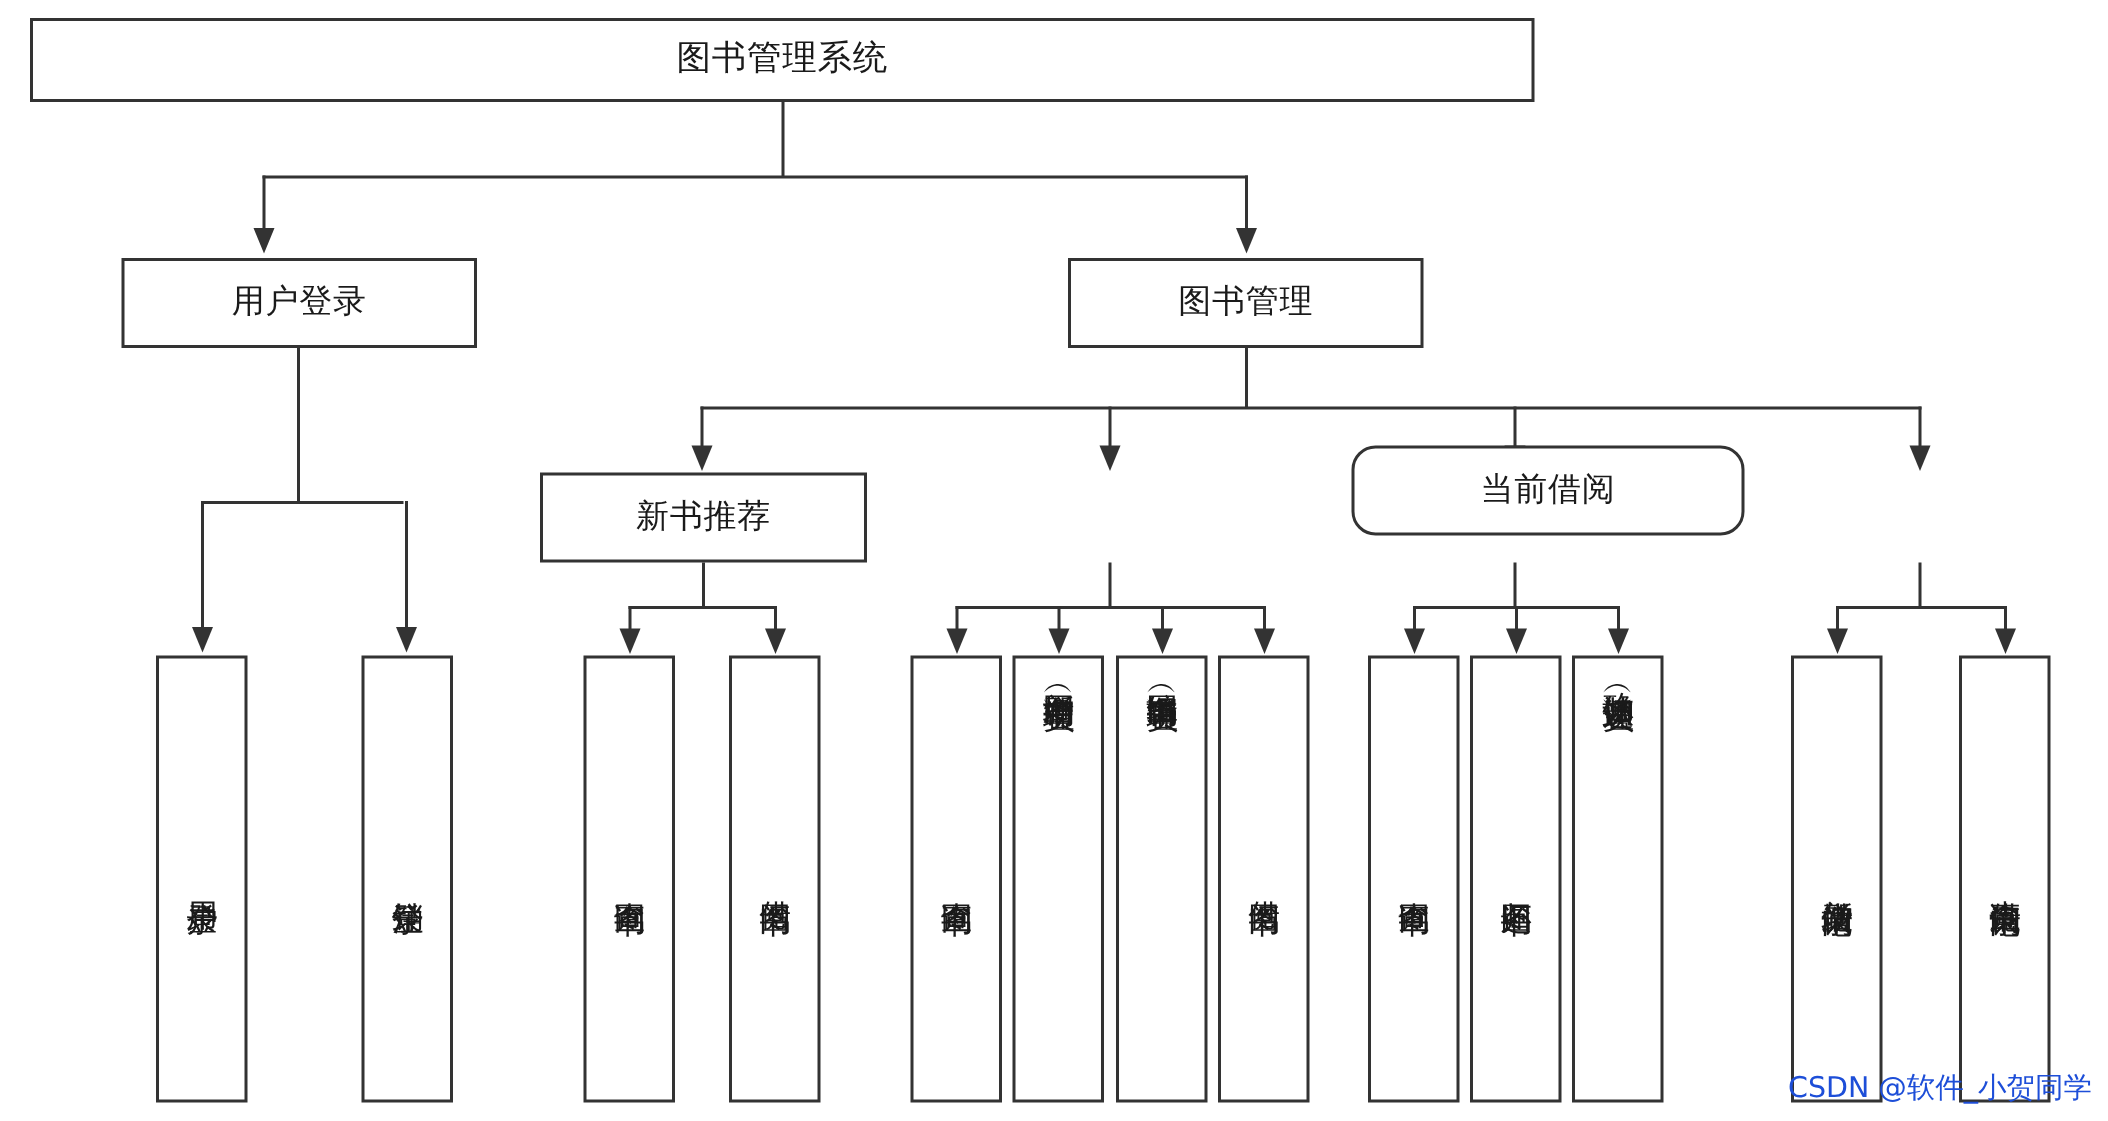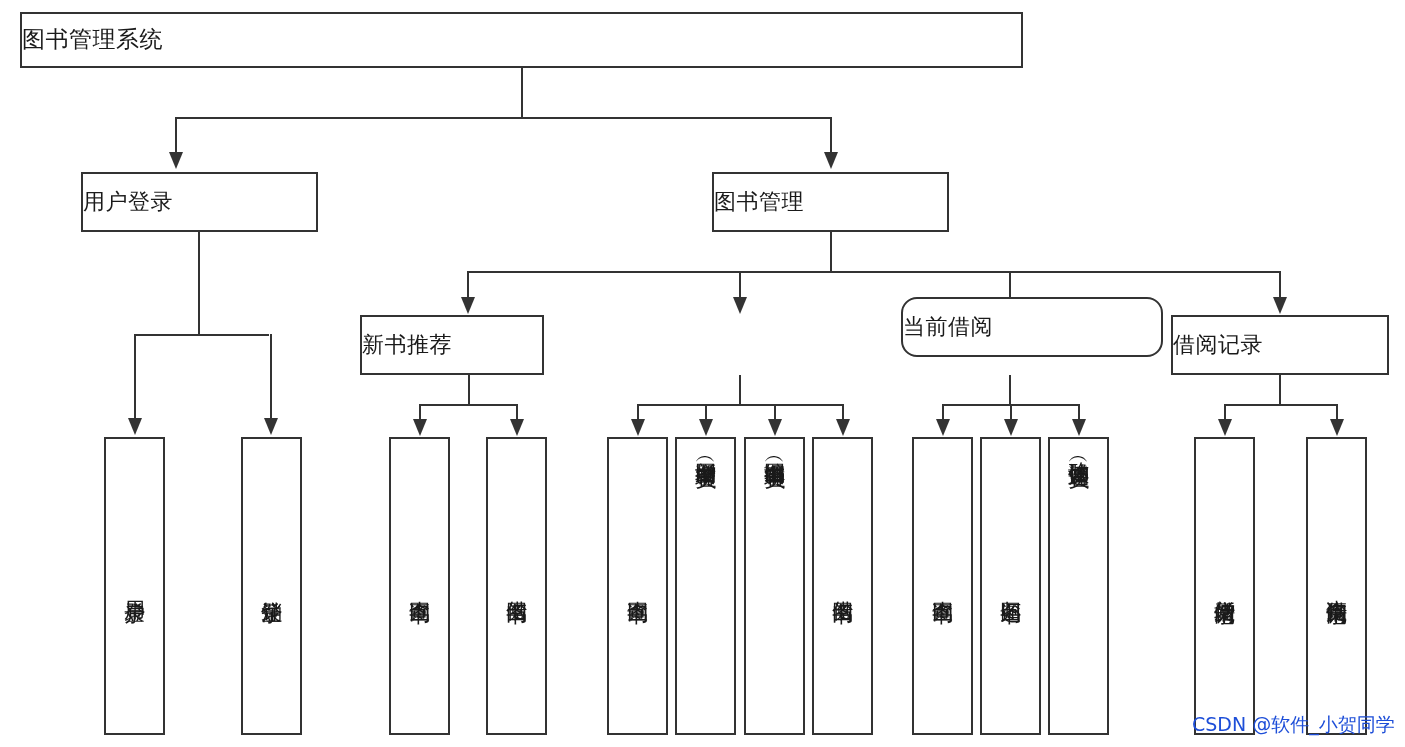--- a/index.html
+++ b/index.html
@@ -19,20 +19,21 @@
     overflow: hidden;
   }
   
   .node {
     position: absolute;
     box-sizing: border-box;
     background: #ffffff;
     border: 2px solid #333333;
     display: flex;
     align-items: center;
+    justify-content: center;
     color: #1a1a1a;
   }
   .node .label {
     display: block;
     text-align: center;
     line-height: 1.18;
     letter-spacing: 0.5px;
   }
   
   .node.horiz .label {
@@ -119,28 +120,25 @@
   <div class="seg h" style="left:467px; top:271px; width:814px;"></div>
   <div class="seg v" style="left:467px; top:271px; height:28px;"></div>
   <div class="arrow" style="left:461px; top:297px;"></div>
   <div class="seg v" style="left:739px; top:271px; height:28px;"></div>
   <div class="arrow" style="left:733px; top:297px;"></div>
   <div class="seg v" style="left:1009px; top:271px; height:28px;"></div>
   <div class="arrow" style="left:1003px; top:297px;"></div>
   <div class="seg v" style="left:1279px; top:271px; height:28px;"></div>
   <div class="arrow" style="left:1273px; top:297px;"></div>
 
-  <div class="node horiz" style="left:360px; top:315px; width:184px; height:60px;">
+  <div class="node horiz" style="left:360px; top:315px; width:218px; height:60px;">
     <span class="label">新书推荐</span>
   </div>
   <div class="node horiz" style="left:901px; top:297px; width:262px; height:60px;border-radius:16px;">
     <span class="label">当前借阅</span>
-  </div>
-  <div class="node horiz" style="left:1171px; top:315px; width:218px; height:60px;">
-    <span class="label">借阅记录</span>
   </div>
 
   <div class="seg v" style="left:468px; top:375px; height:31px;"></div>
   <div class="seg h" style="left:419px; top:404px; width:98px;"></div>
   <div class="seg v" style="left:419px; top:404px; height:18px;"></div>
   <div class="arrow" style="left:413px; top:419px;"></div>
   <div class="seg v" style="left:516px; top:404px; height:18px;"></div>
   <div class="arrow" style="left:510px; top:419px;"></div>
 
   <div class="seg v" style="left:739px; top:375px; height:31px;"></div>

